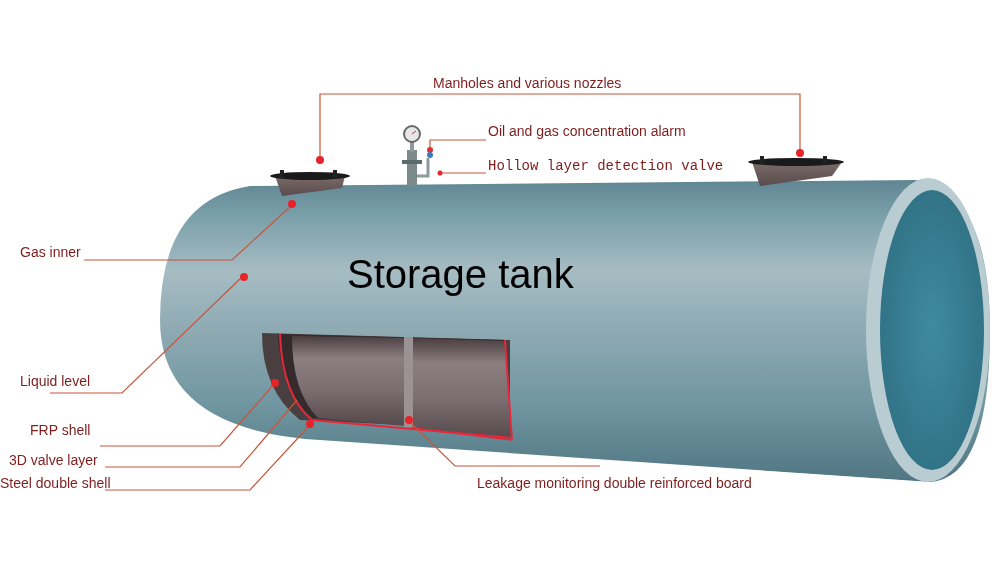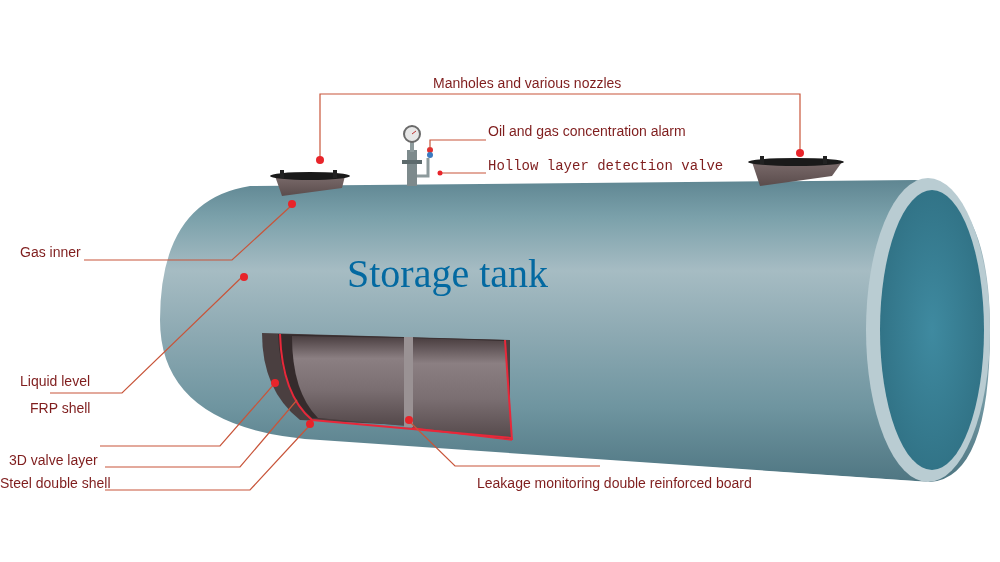--- a/index.html
+++ b/index.html
@@ -1,19 +1,19 @@
 <!DOCTYPE html>
 <html><head>
   <meta charset="utf-8">
   <style>
     html, body { margin:0; padding:0; background:#ffffff; }
     body { width:1000px; height:562px; position:relative; overflow:hidden; font-family:"Liberation Sans", sans-serif; }
     #stage { position:absolute; left:0; top:0; width:1000px; height:562px; }
     .label { position:absolute; font-size:14px; color:#7f1d1d; white-space:nowrap; line-height:16px; }
-    .title { position:absolute; font-size:40px; color:#0369a1; white-space:nowrap; line-height:44px;font-family:Liberation Serif, serif; }
+    .title { position:absolute; font-size:40px; color:#000000; white-space:nowrap; line-height:44px; }
   </style>
 </head>
 <body>
 
 <div id="stage">
   <svg width="1000" height="562" viewBox="0 0 1000 562">
     <defs>
       <linearGradient id="bodyGrad" x1="0" y1="0" x2="0" y2="1">
         <stop offset="0" stop-color="#5f8692"></stop>
         <stop offset="0.12" stop-color="#7aa0aa"></stop>
@@ -116,17 +116,17 @@
     </g>
   </svg>
 
   <div class="title" style="left:347px; top:252px;">Storage tank</div>
 
   <div class="label" style="left:433px; top:75px;">Manholes and various nozzles</div>
   <div class="label" style="left:488px; top:123px;text-align:center;">Oil and gas concentration alarm</div>
   <div class="label" style="left:488px; top:158px;font-family:Liberation Mono, monospace;">Hollow layer detection valve</div>
   <div class="label" style="left:20px; top:244px;">Gas inner</div>
   <div class="label" style="left:20px; top:373px;text-align:right;">Liquid level</div>
-  <div class="label" style="left:30px; top:400px;">FRP shell</div>
+  <div class="label" style="left:30px; top:422px;">FRP shell</div>
   <div class="label" style="left:9px; top:452px;">3D valve layer</div>
   <div class="label" style="left:0px; top:475px;">Steel double shell</div>
   <div class="label" style="left:477px; top:475px;text-align:right;">Leakage monitoring double reinforced board</div>
 </div>
 
 </body></html>

